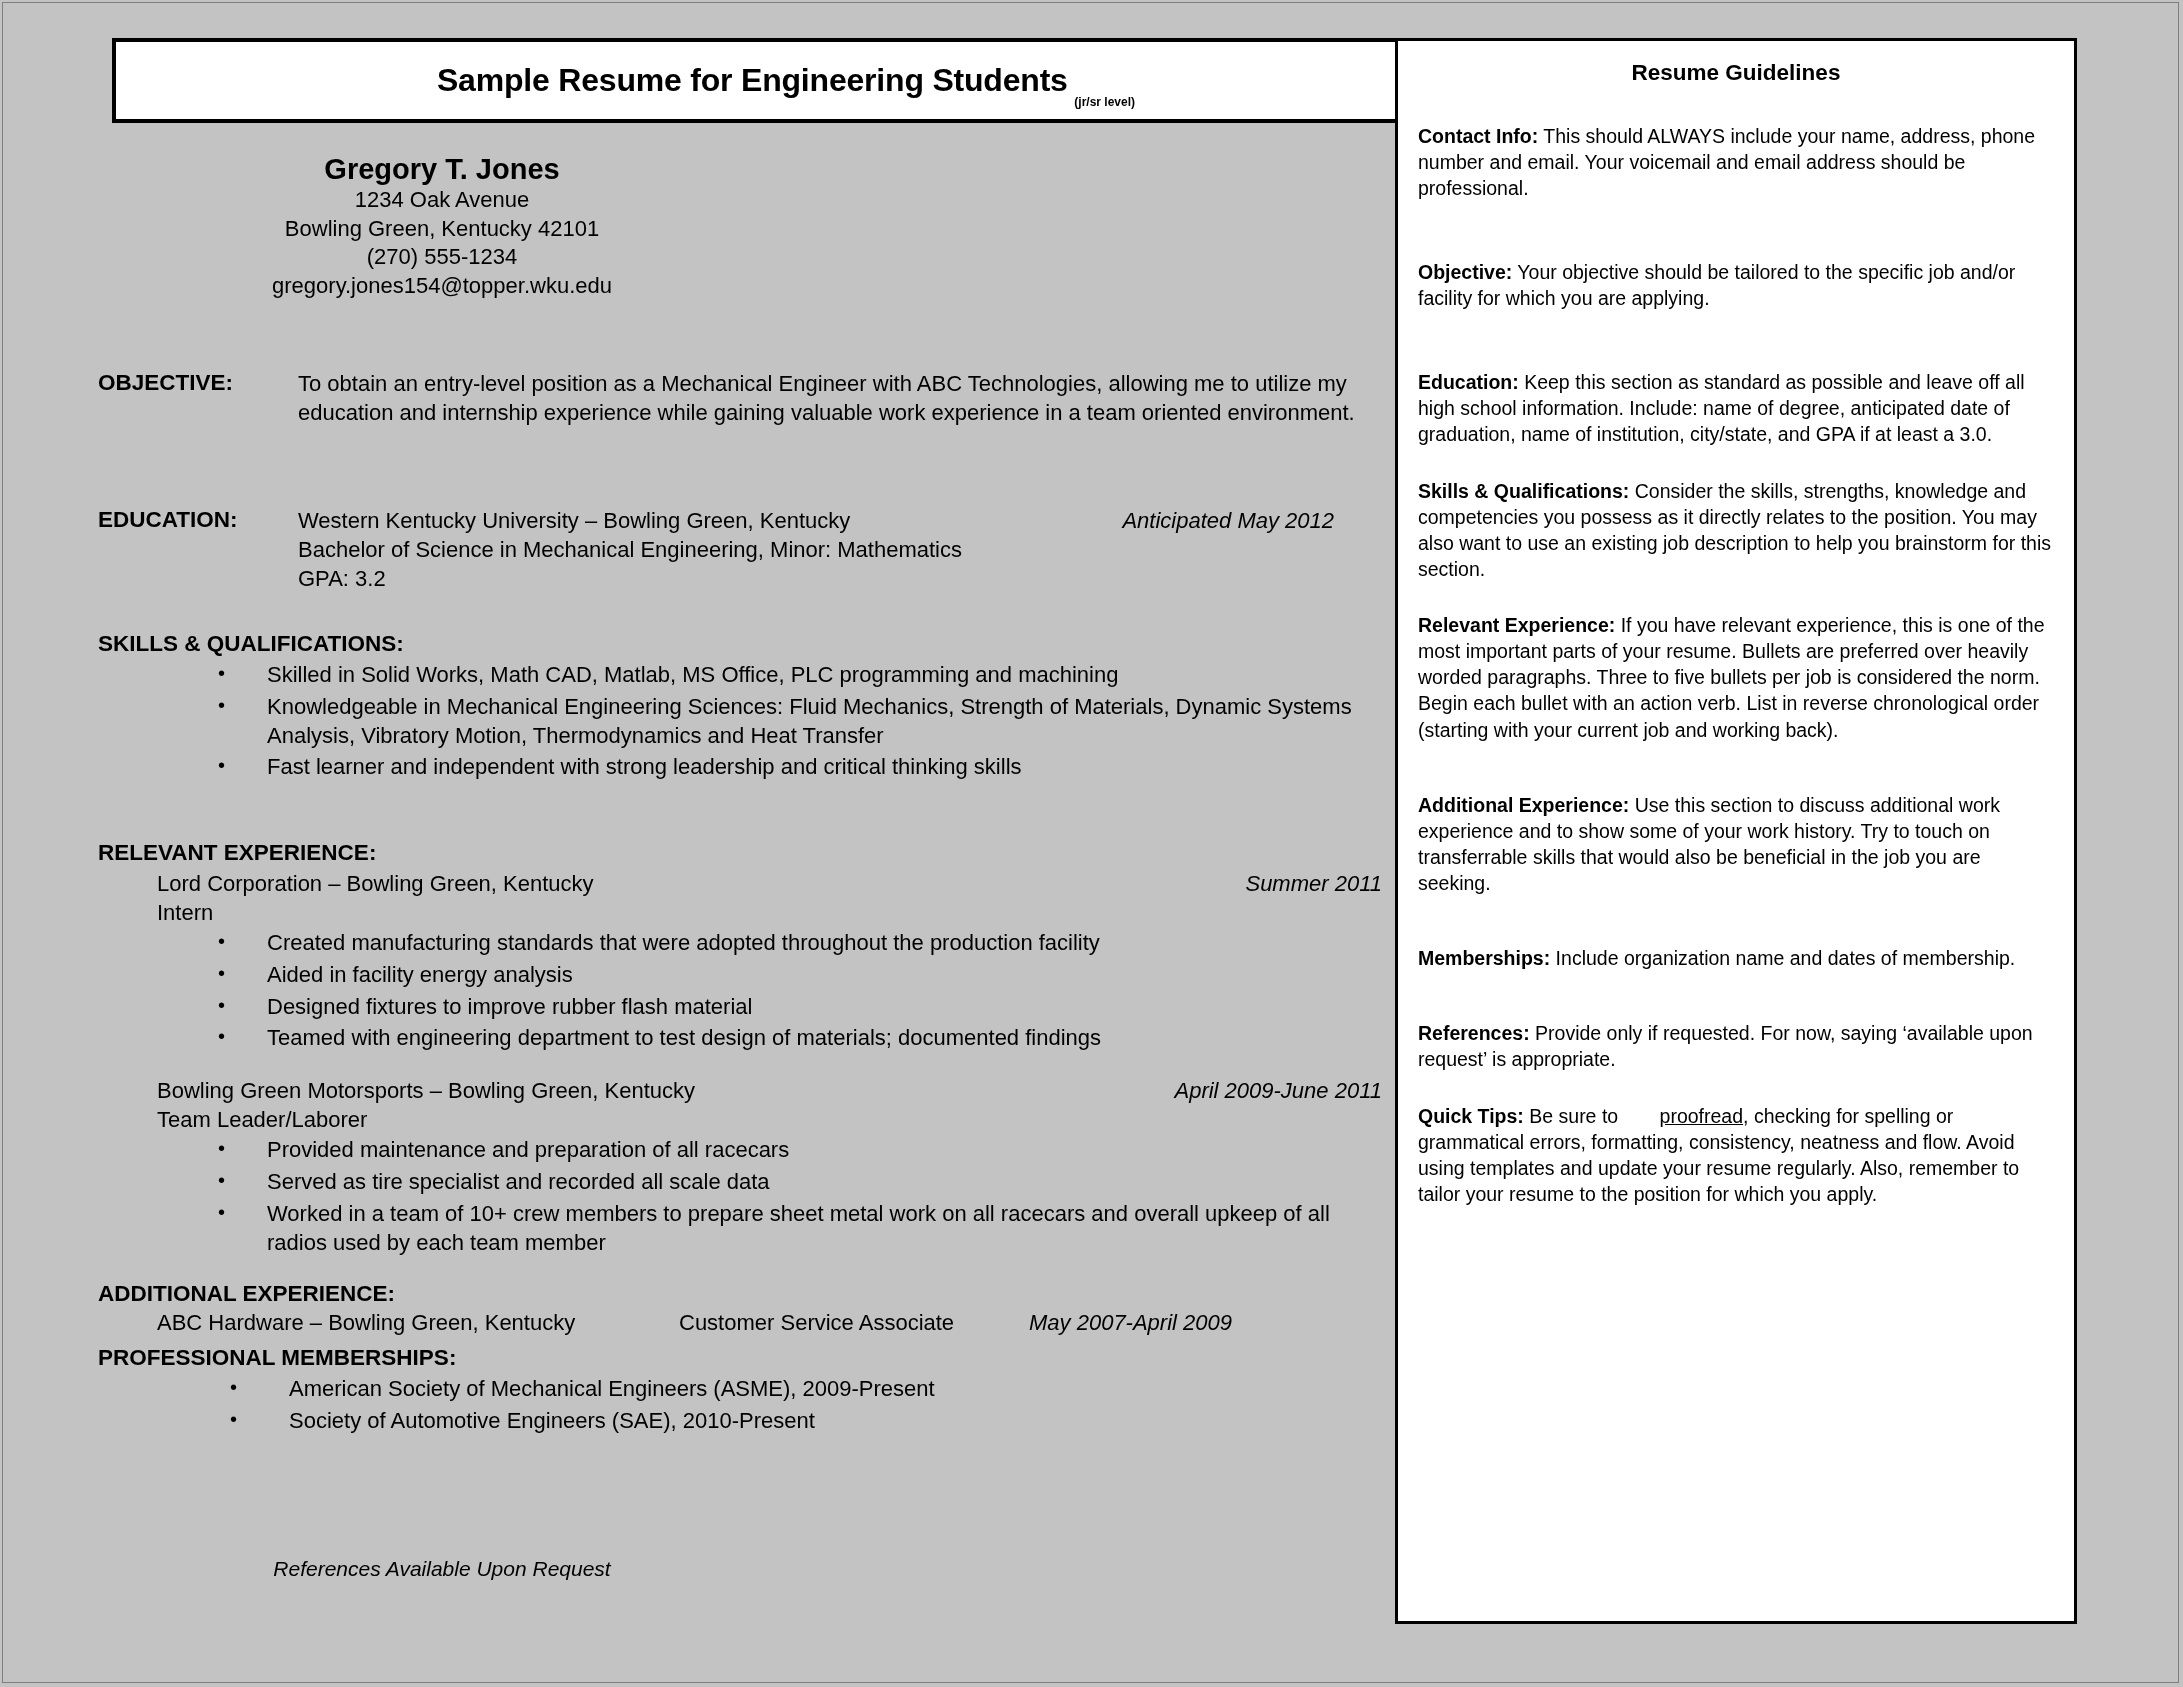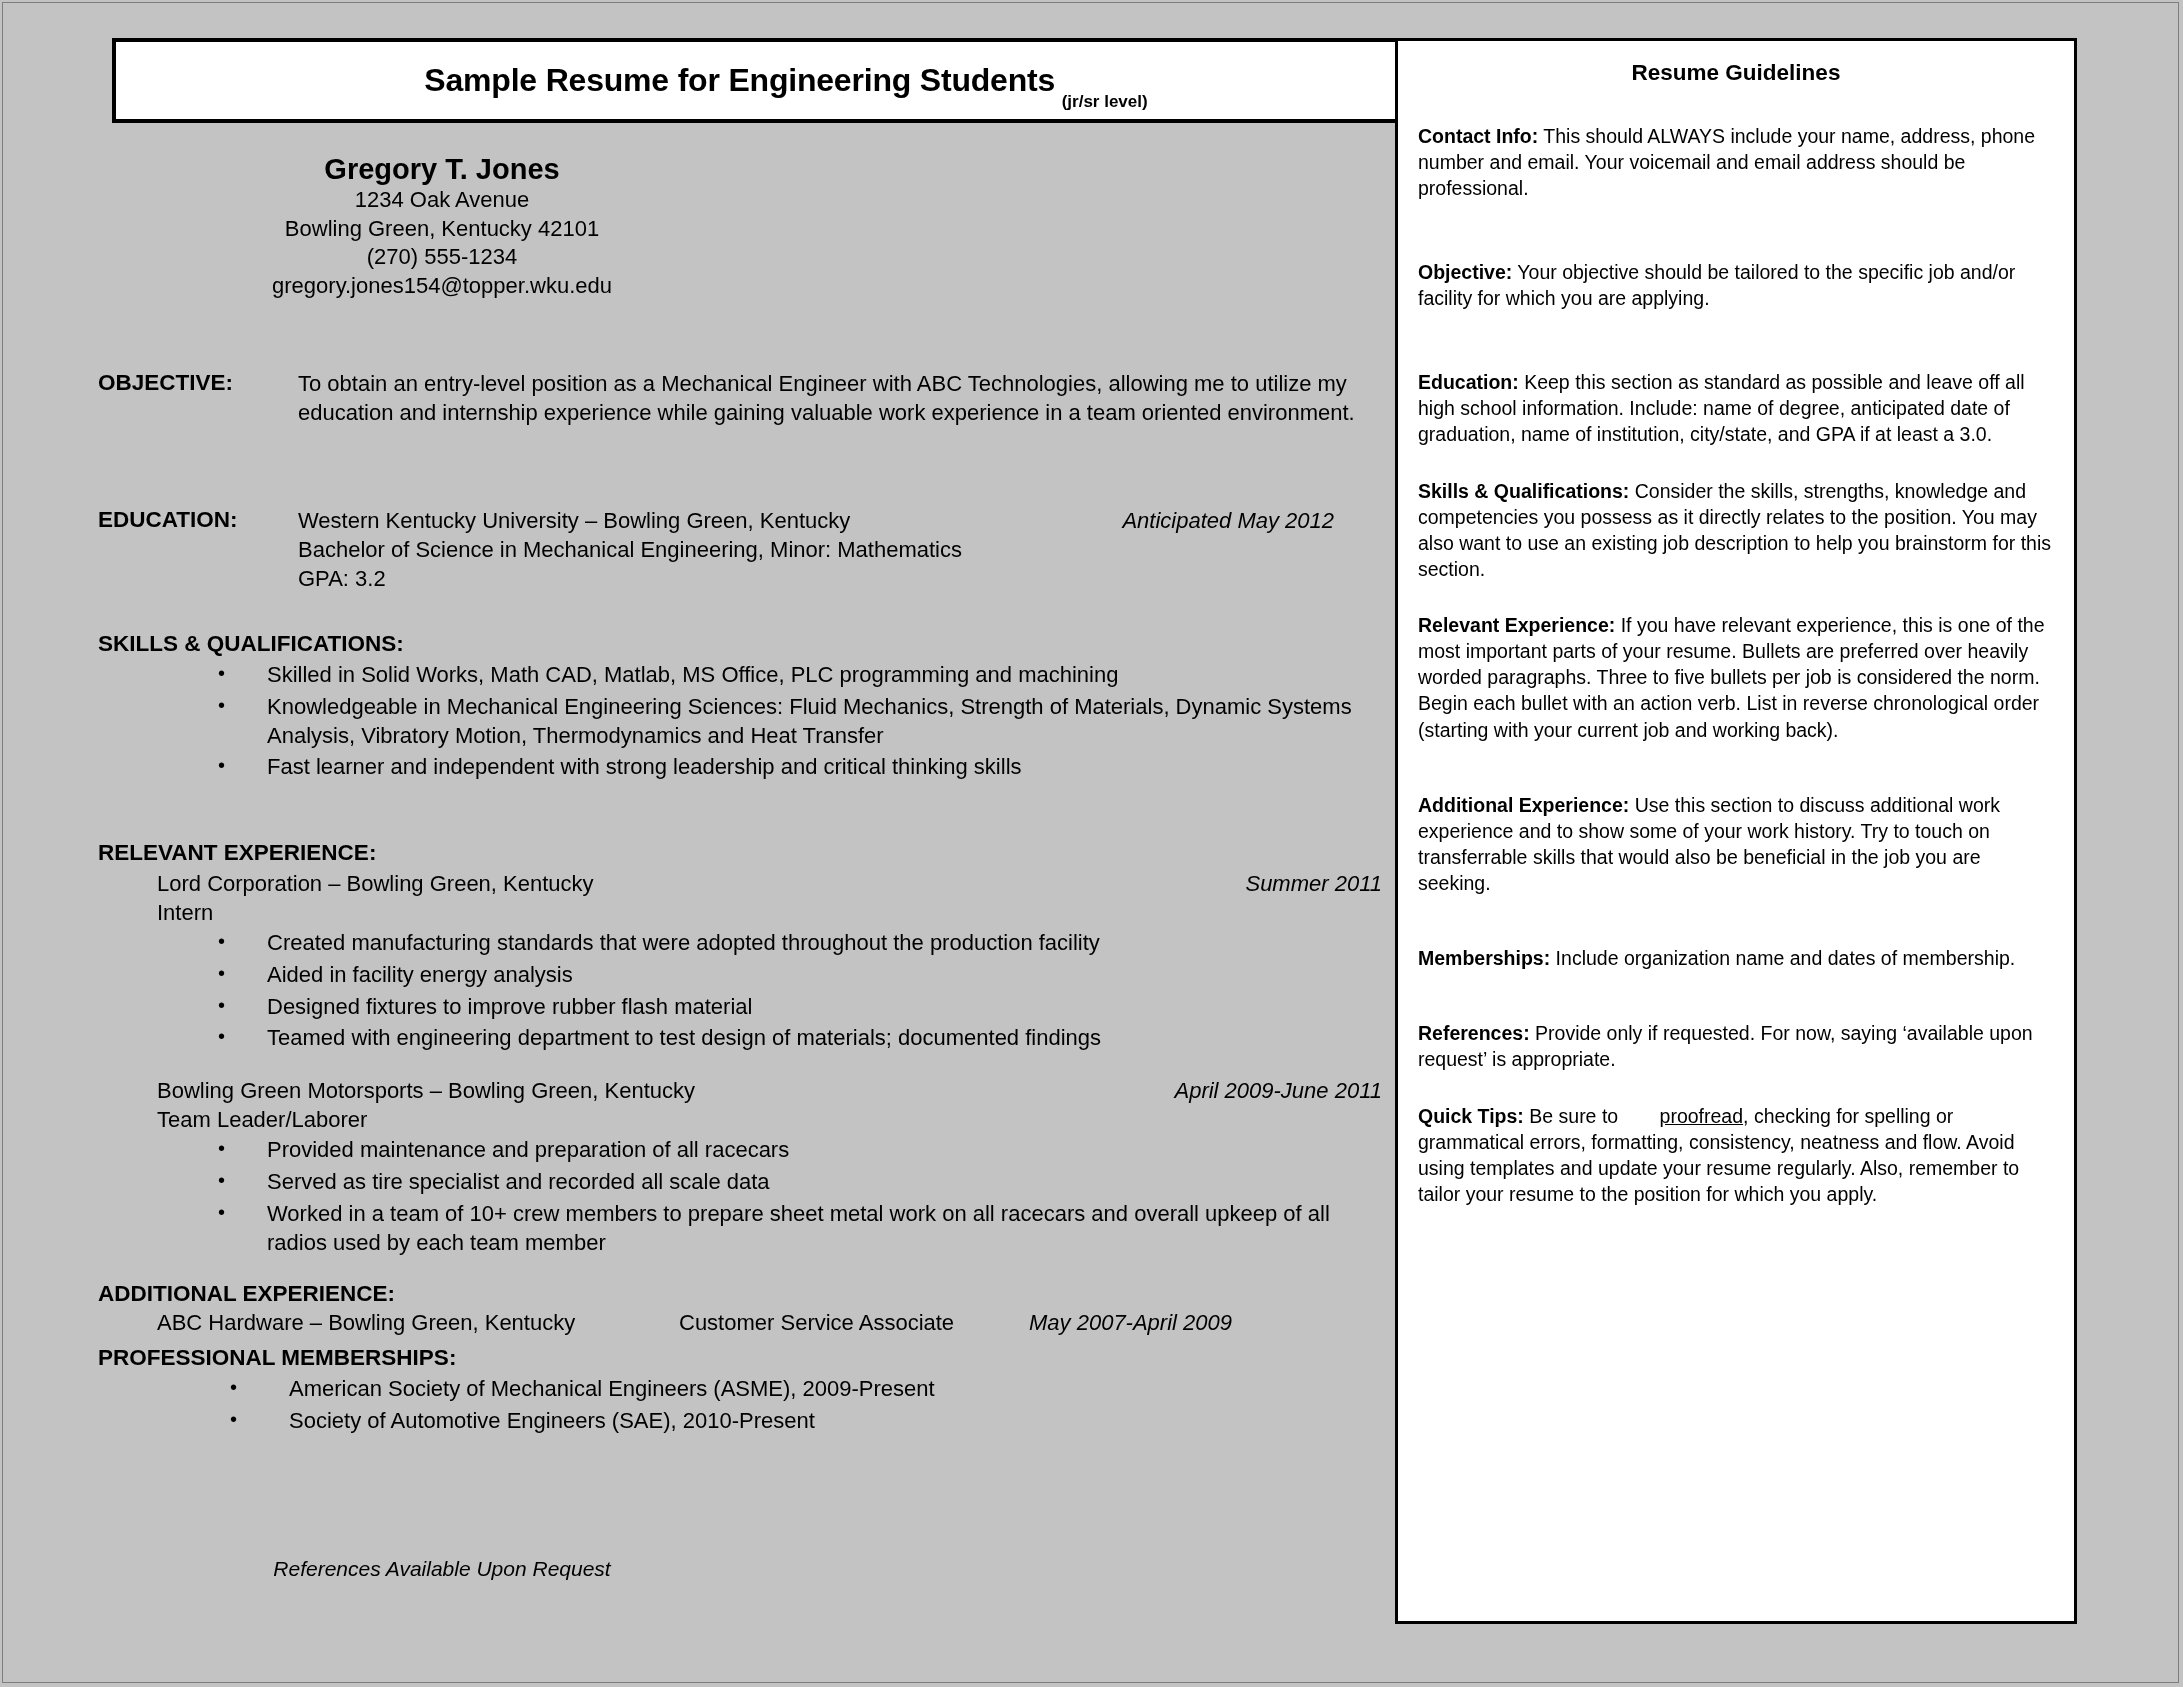--- a/index.html
+++ b/index.html
@@ -40,21 +40,21 @@
     display: flex;
     align-items: center;
     justify-content: center;
   }
   .title-main {
     font-size: 32px;
     font-weight: bold;
     letter-spacing: -0.2px;
   }
   .title-sub {
-    font-size: 17px;
+    font-size: 12px;
     font-weight: bold;
     margin-left: 6.6px;
     margin-top: 42px;
   }
 
   .contact-block {
     position: absolute;
     left: 112px; top: 152px;
     width: 660px;
     text-align: center;

